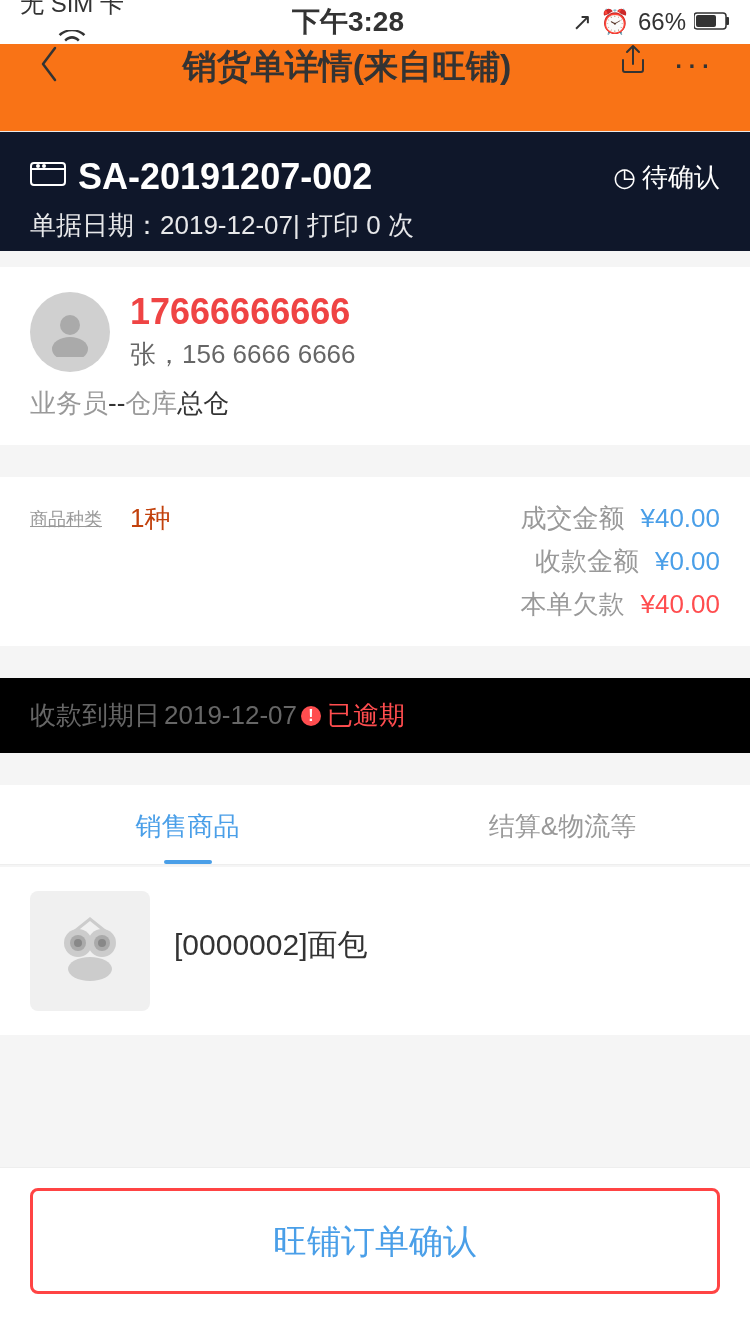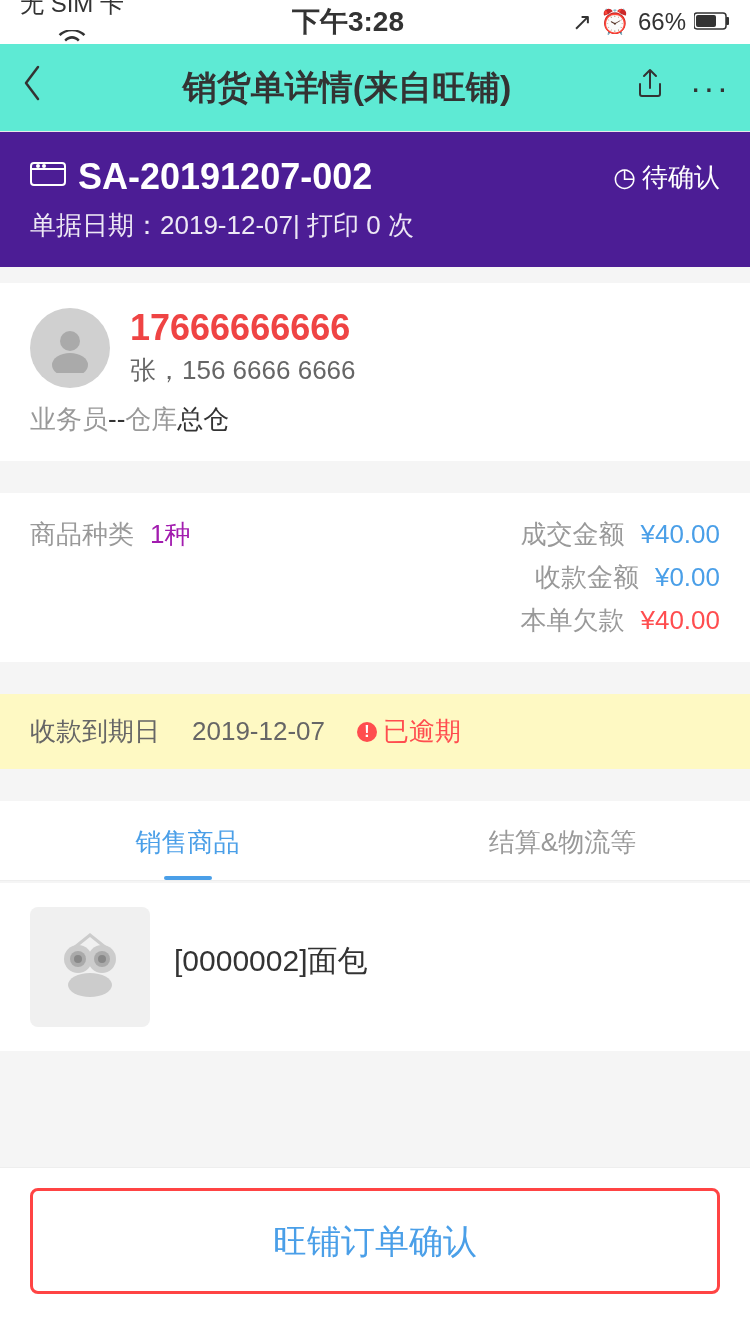--- a/index.html
+++ b/index.html
@@ -32,24 +32,24 @@
     }
     .status-bar-right {
       display: flex;
       align-items: center;
       gap: 8px;
     }
 
     
     .nav-bar {
       display: flex;
-      align-items: center;
-      background: #5eead4;
+      align-items: flex-start;
+      background: #f97316;
       height: 88px;
-      padding: 0 20px;
+      padding: 0 37px;
       border-bottom: 1px solid #e8e8e8;
       position: relative;
     }
     .nav-back {
       font-size: 36px;
       color: #333;
       cursor: pointer;
       padding-right: 16px;
     }
     .nav-title {
@@ -60,22 +60,22 @@
       color: #333;
     }
     .nav-actions {
       display: flex;
       align-items: center;
       gap: 24px;
     }
 
     
     .order-header-card {
-      background: #4c1d95;
-      padding: 24px 30px 24px;
+      background: #0f172a;
+      padding: 24px 30px 8px;
       margin-bottom: 0;
     }
     .order-header-top {
       display: flex;
       justify-content: space-between;
       align-items: center;
       margin-bottom: 10px;
     }
     .order-id {
       font-size: 36px;
@@ -152,27 +152,28 @@
       margin-bottom: 16px;
       display: flex;
       align-items: flex-start;
     }
     .stats-left {
       display: flex;
       align-items: center;
       flex: 1;
     }
     .stats-label {
-      font-size: 26px;
+      font-size: 18px;
       color: #999;
-      margin-right: 16px;
+      margin-right: 28px;
+      text-decoration: underline;
     }
     .stats-value {
       font-size: 26px;
-      color: #a21caf;
+      color: #c2410c;
     }
     .stats-right {
       display: flex;
       flex-direction: column;
       align-items: flex-end;
       gap: 8px;
     }
     .stat-row {
       display: flex;
       align-items: center;
@@ -185,26 +186,26 @@
     .stat-row-value {
       color: #4a9fe8;
       font-weight: 500;
     }
     .stat-row-value.red {
       color: #ff4d4f;
     }
 
     
     .due-card {
-      background: #fef9c3;
+      background: #000000;
       padding: 20px 30px;
       margin-bottom: 16px;
       display: flex;
       align-items: center;
-      gap: 32px;
+      gap: 4px;
       font-size: 26px;
       color: #666;
     }
     .overdue-badge {
       display: flex;
       align-items: center;
       gap: 6px;
       color: #ff4d4f;
       font-size: 26px;
     }

